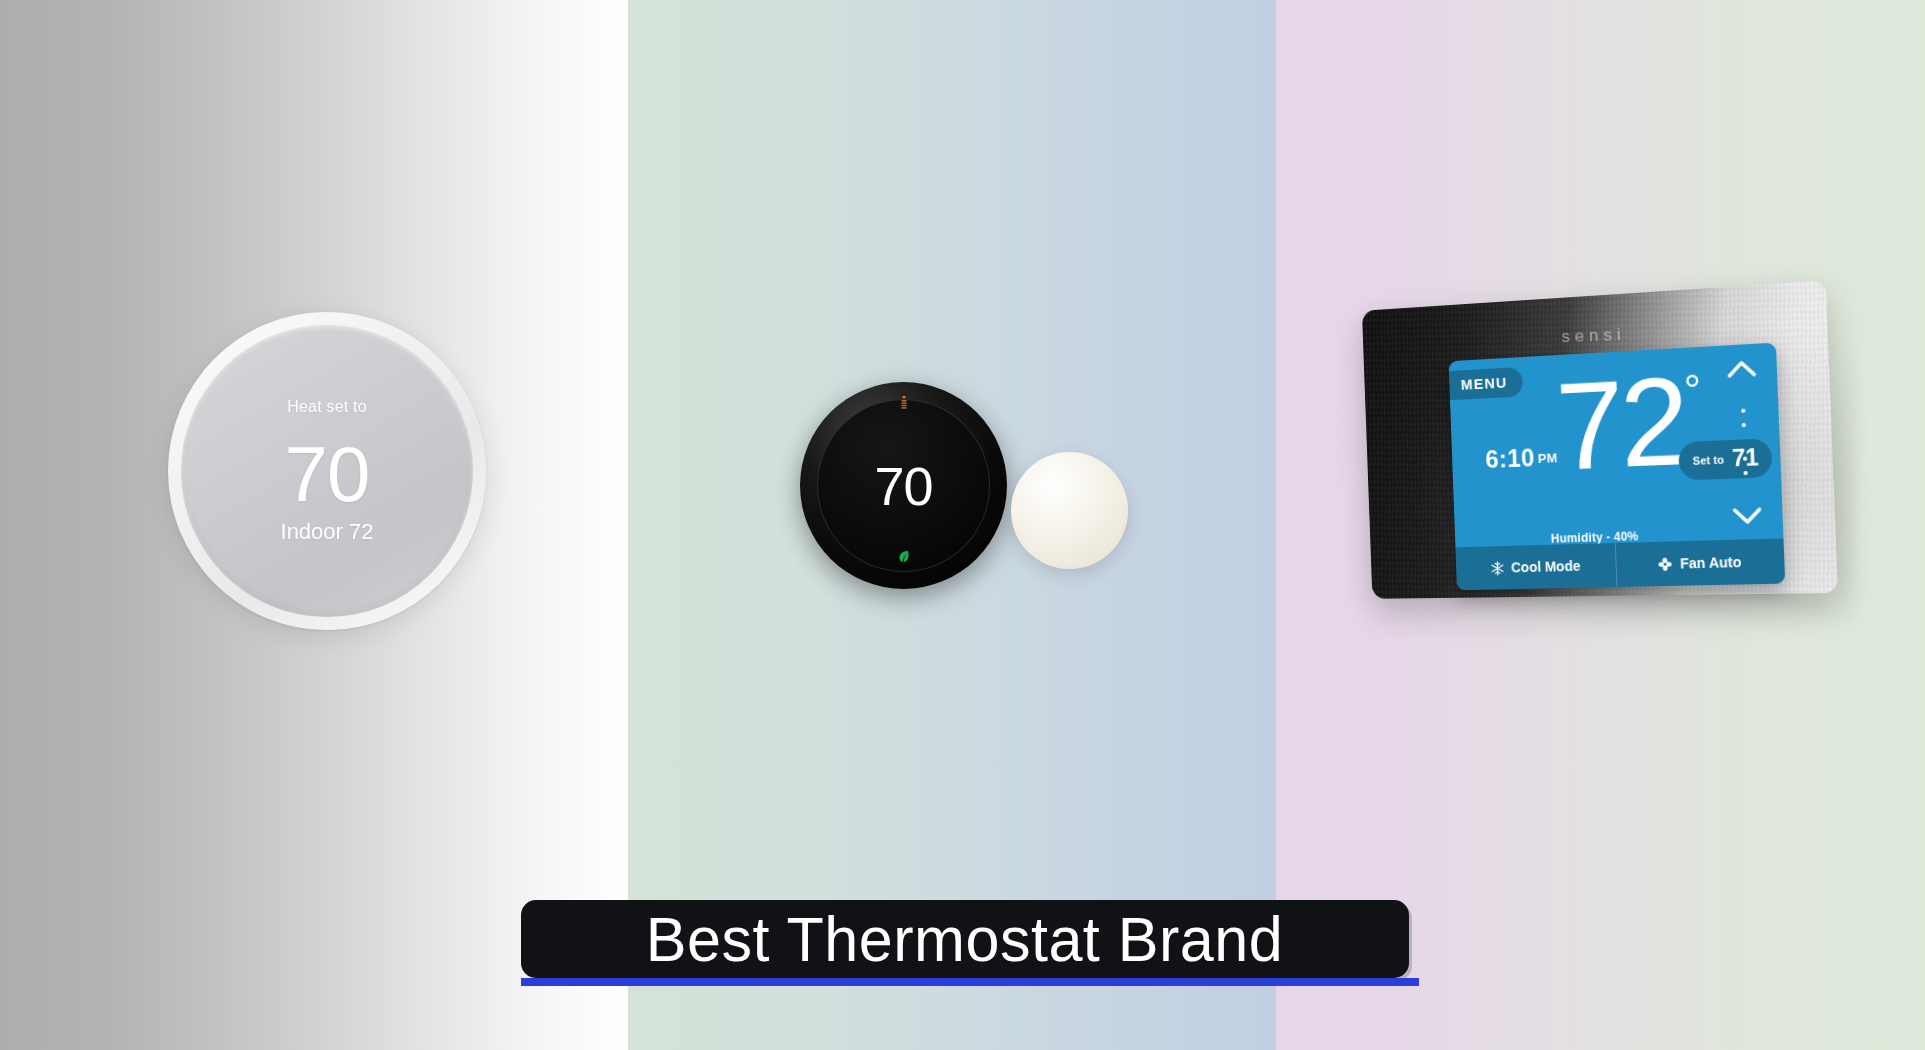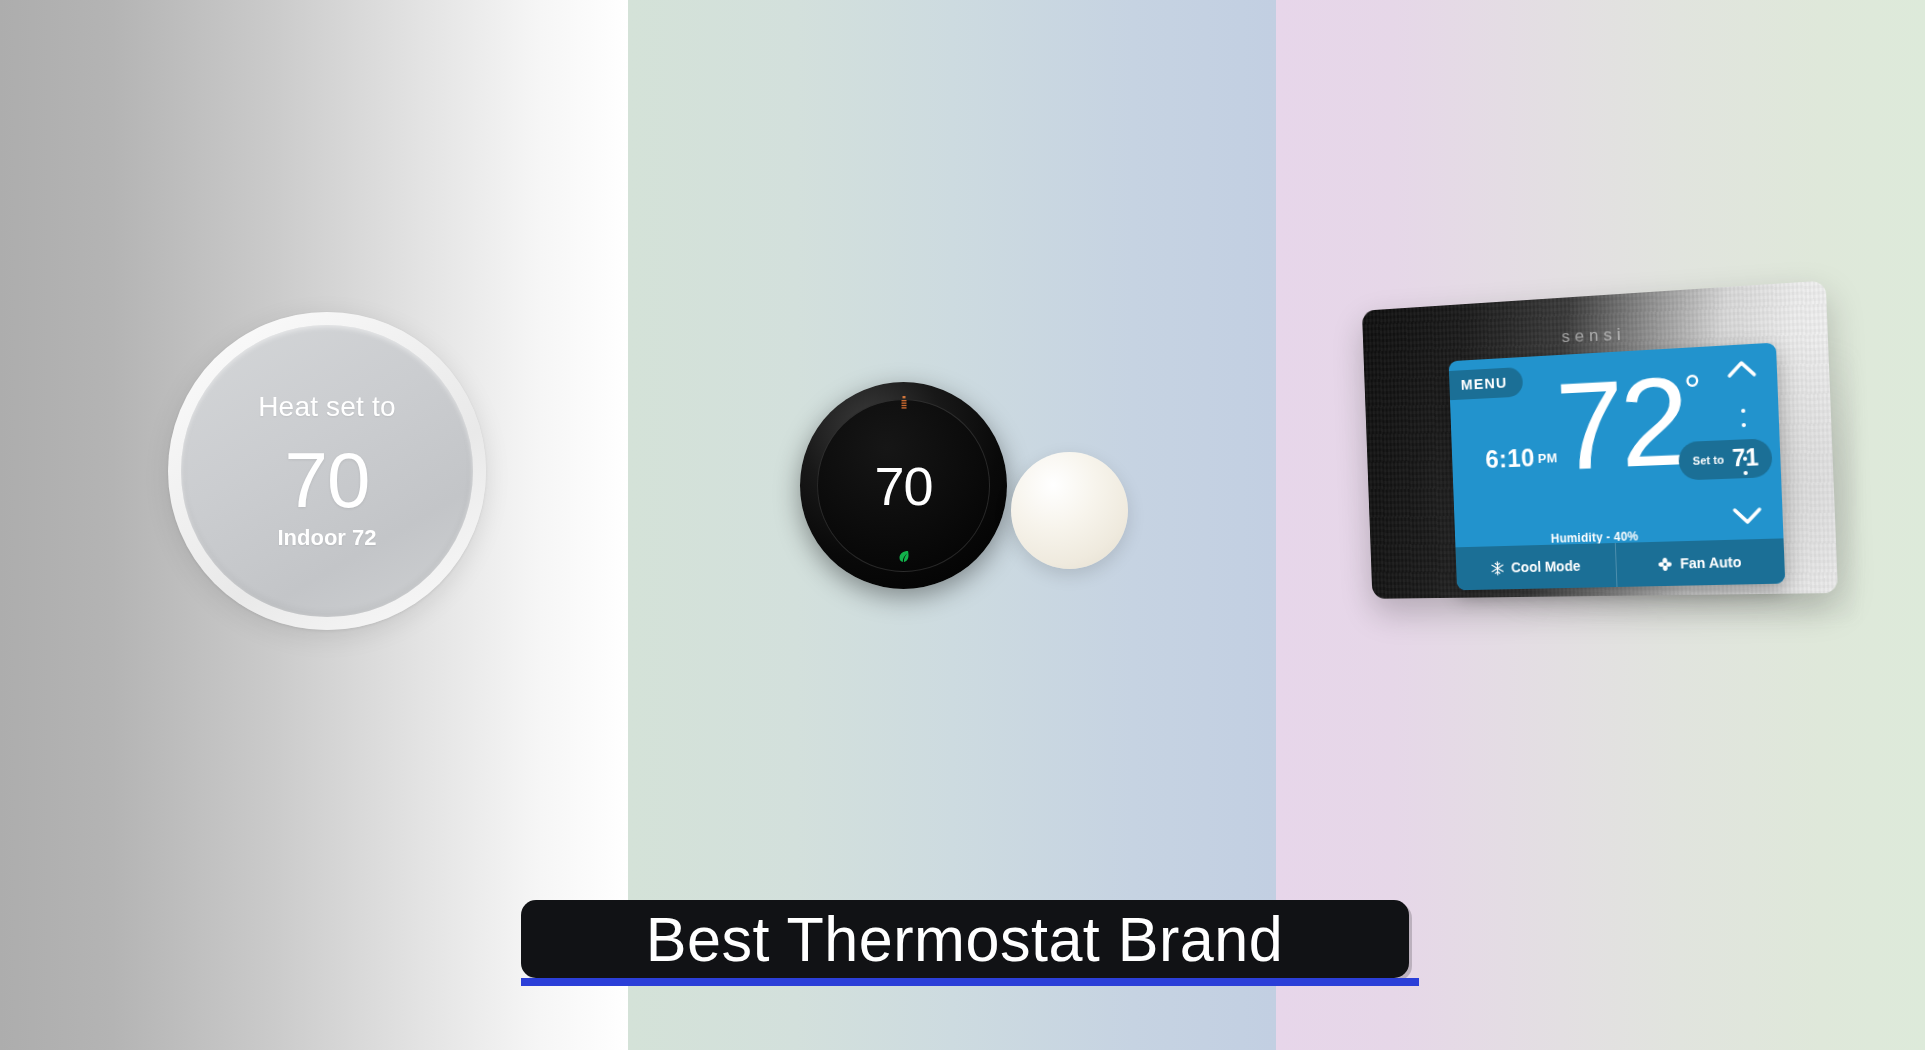--- a/index.html
+++ b/index.html
@@ -65,39 +65,39 @@
     border-radius: 50%;
     background: linear-gradient(150deg, #d4d6d8 0%, #cbcdd0 40%, #c3c5c8 72%, #cfd1d3 100%);
     box-shadow: inset 0 2px 5px rgba(255,255,255,0.55), inset 0 -3px 8px rgba(0,0,0,0.06);
     display: flex;
     flex-direction: column;
     align-items: center;
     justify-content: center;
   }
   .dial1-label {
     color: #ffffff;
-    font-size: 28px;
+    font-size: 16px;
     font-weight: 400;
     letter-spacing: 0.2px;
     line-height: 1;
     margin-bottom: 22px;
     text-shadow: 0 1px 2px rgba(0,0,0,0.07);
   }
   .dial1-temp {
     color: #ffffff;
     font-size: 78px;
     font-weight: 400;
     line-height: 0.96;
     letter-spacing: -1px;
     text-shadow: 0 1px 3px rgba(0,0,0,0.08);
   }
   .dial1-sub {
     color: #ffffff;
     font-size: 22px;
-    font-weight: 700;
+    font-weight: 400;
     line-height: 1;
     margin-top: 10px;
     text-shadow: 0 1px 2px rgba(0,0,0,0.07);
   }
 
   
   .dial2-wrap {
     position: absolute;
     left: 800px;
     top: 382px;

